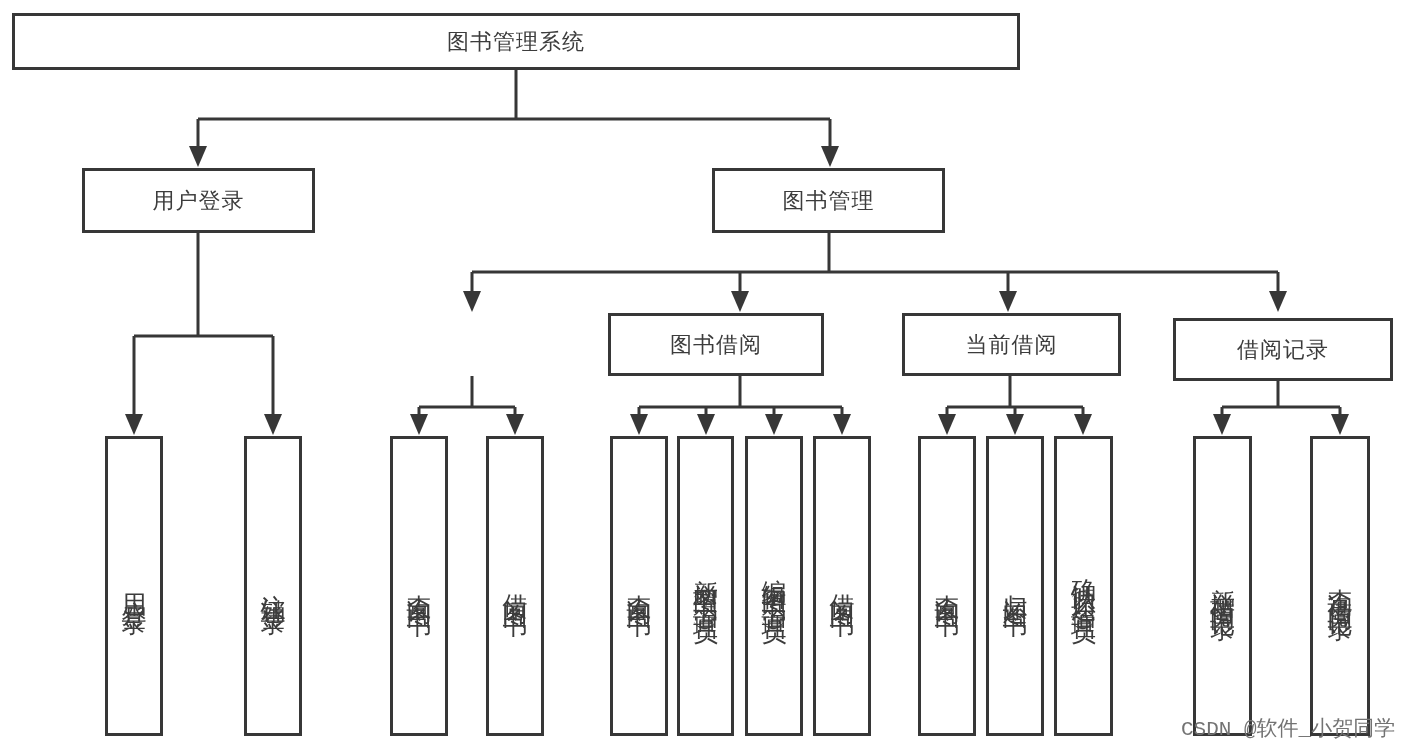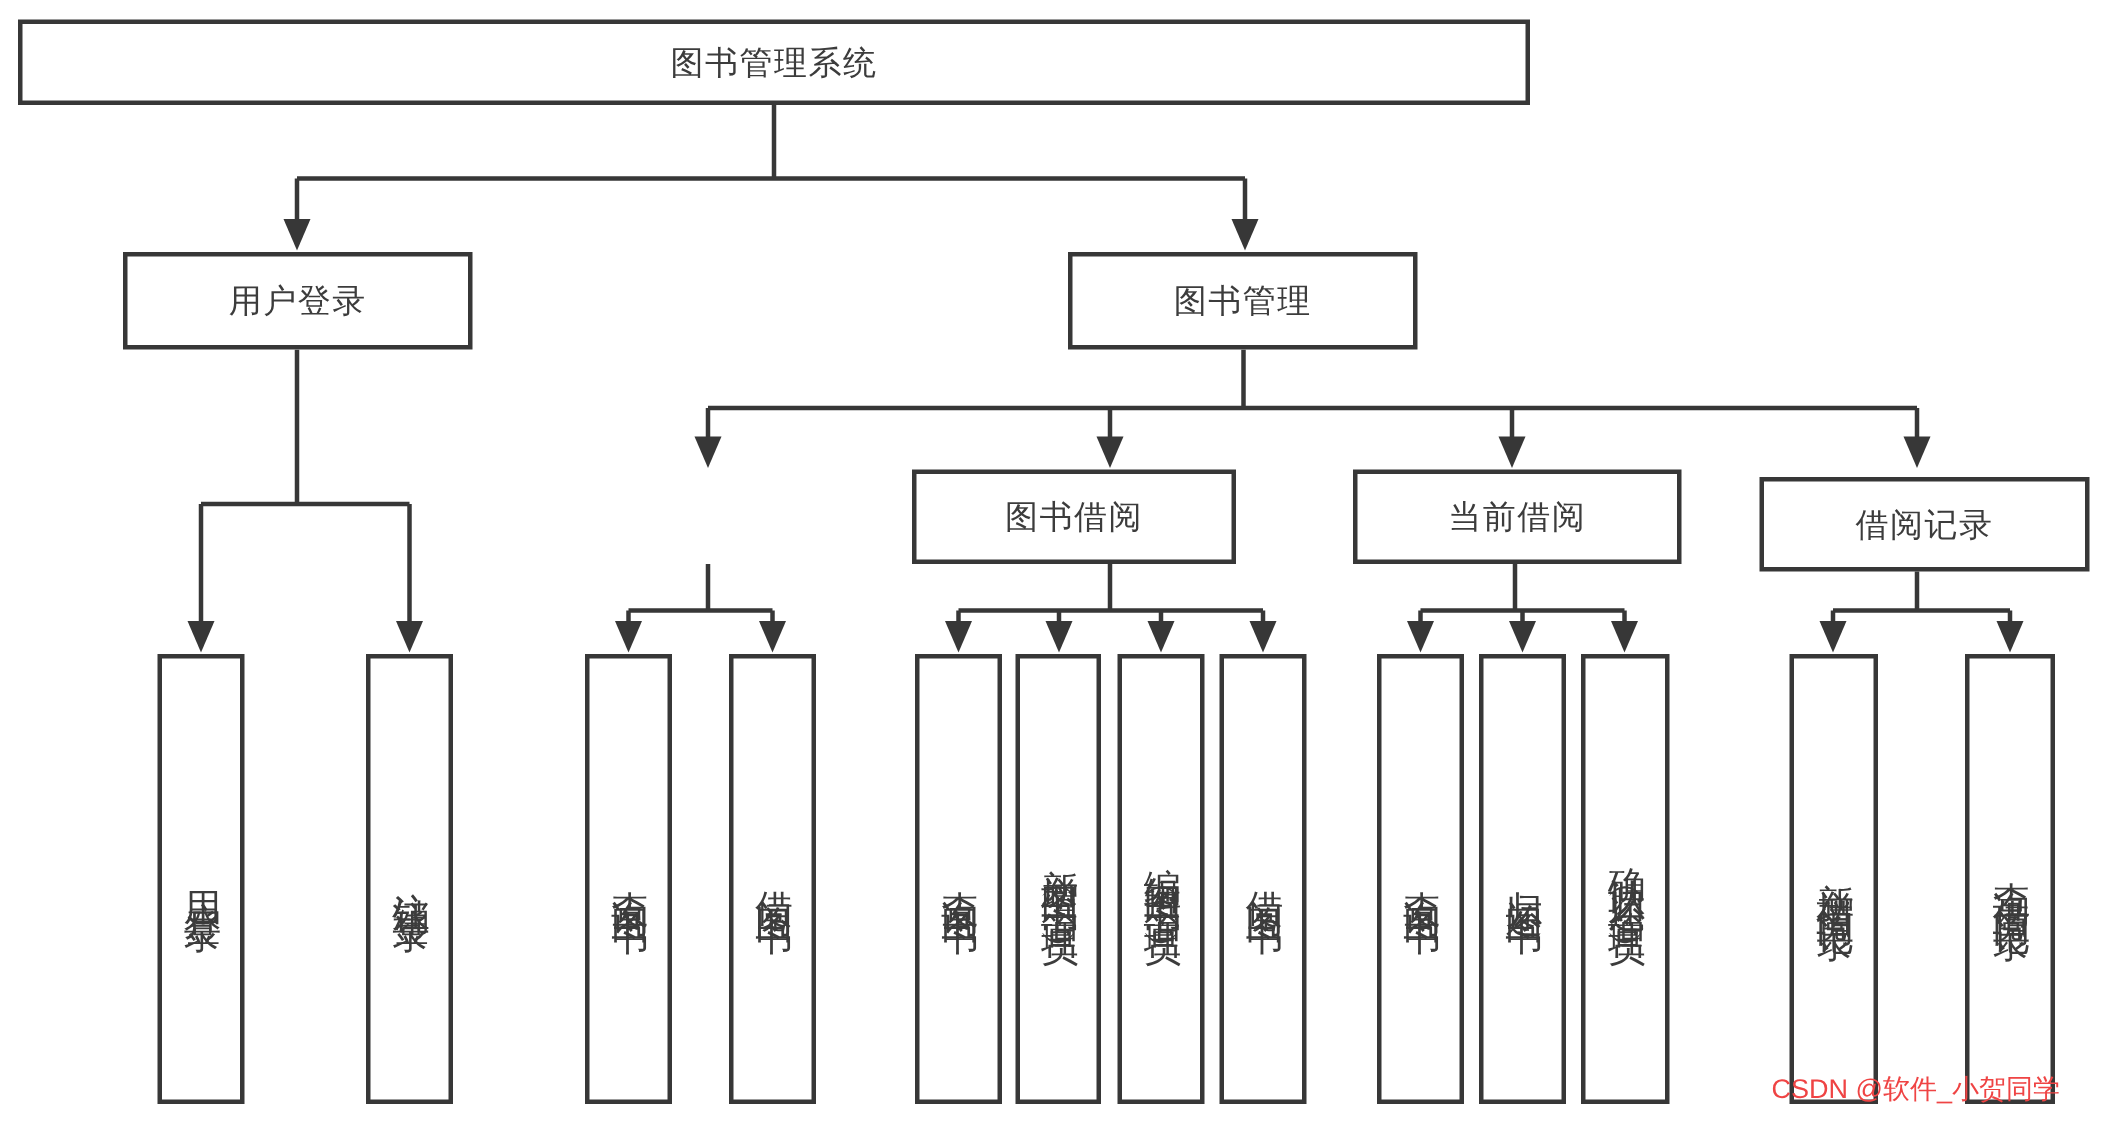--- a/index.html
+++ b/index.html
@@ -43,24 +43,25 @@
     font-size: 25px;
     line-height: 1;
     letter-spacing: 6px;
     white-space: nowrap;
     color: #3c3c3c;
   }
   .watermark {
     position: absolute;
     left: 1181px;
     top: 714px;
-    font-size: 18px;
-    color: #ef4444;
+    font-size: 21px;
+    color: #737373;
     white-space: nowrap;
     z-index: 5;
+    font-family: Liberation Mono, monospace;
   }
 </style>
 </head>
 <body>
 
 <div class="canvas">
 
   <svg class="wires" viewBox="0 0 1405 747" xmlns="http://www.w3.org/2000/svg">
     <g stroke="#373737" stroke-width="3" fill="none">
 

